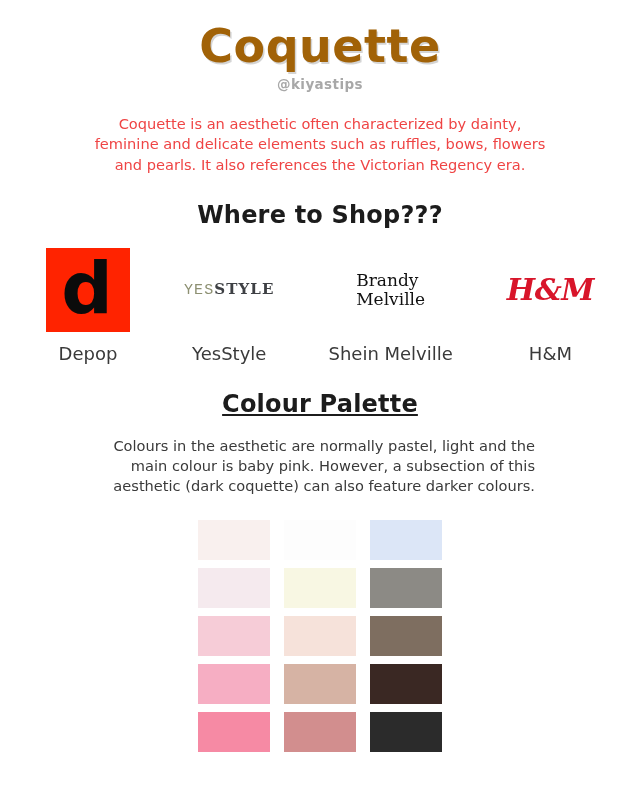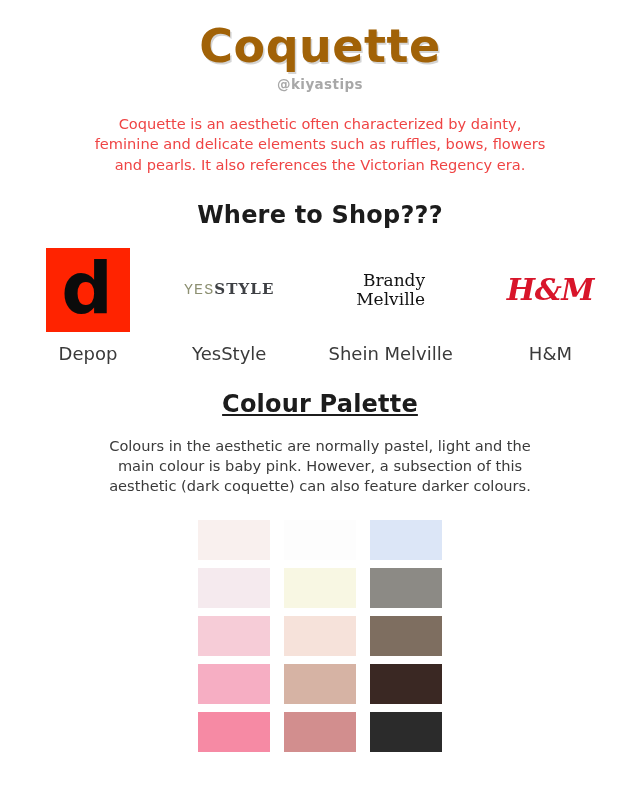--- a/index.html
+++ b/index.html
@@ -121,21 +121,21 @@
   }
   .logo-yesstyle .ys-yes { color: #8d9072; font-family: Liberation Mono, monospace; }
   .logo-yesstyle .ys-style { color: #3e4044; font-weight: 700; }
 
   
   .logo-brandy {
     font-family: "DejaVu Serif", serif;
     font-size: 17px;
     line-height: 1.12;
     color: #121212;
-    text-align: right;
+    text-align: left;
     white-space: nowrap;
   }
 
   
   .logo-shein {
     font-family: "DejaVu Sans", sans-serif;
     font-size: 21px;
     font-weight: 700;
     letter-spacing: 2.6px;
     color: #0c0c0c;
@@ -150,21 +150,21 @@
     font-weight: 700;
     color: #d8152a;
     letter-spacing: -0.5px;
     white-space: nowrap;
   }
 
   
   .palette-desc {
     margin-top: 18px;
     width: 430px;
-    text-align: center;
+    text-align: right;
     font-size: 14.6px;
     line-height: 1.38;
     color: #3a3a3a;
     font-weight: 500;
   }
 
   
   .swatch-grid {
     margin-top: 24px;
     display: grid;

